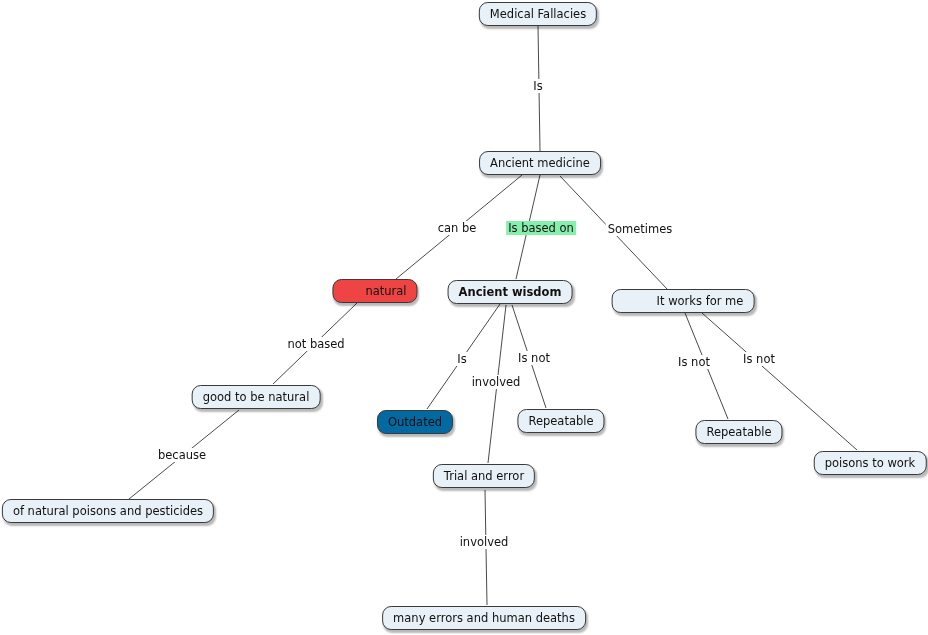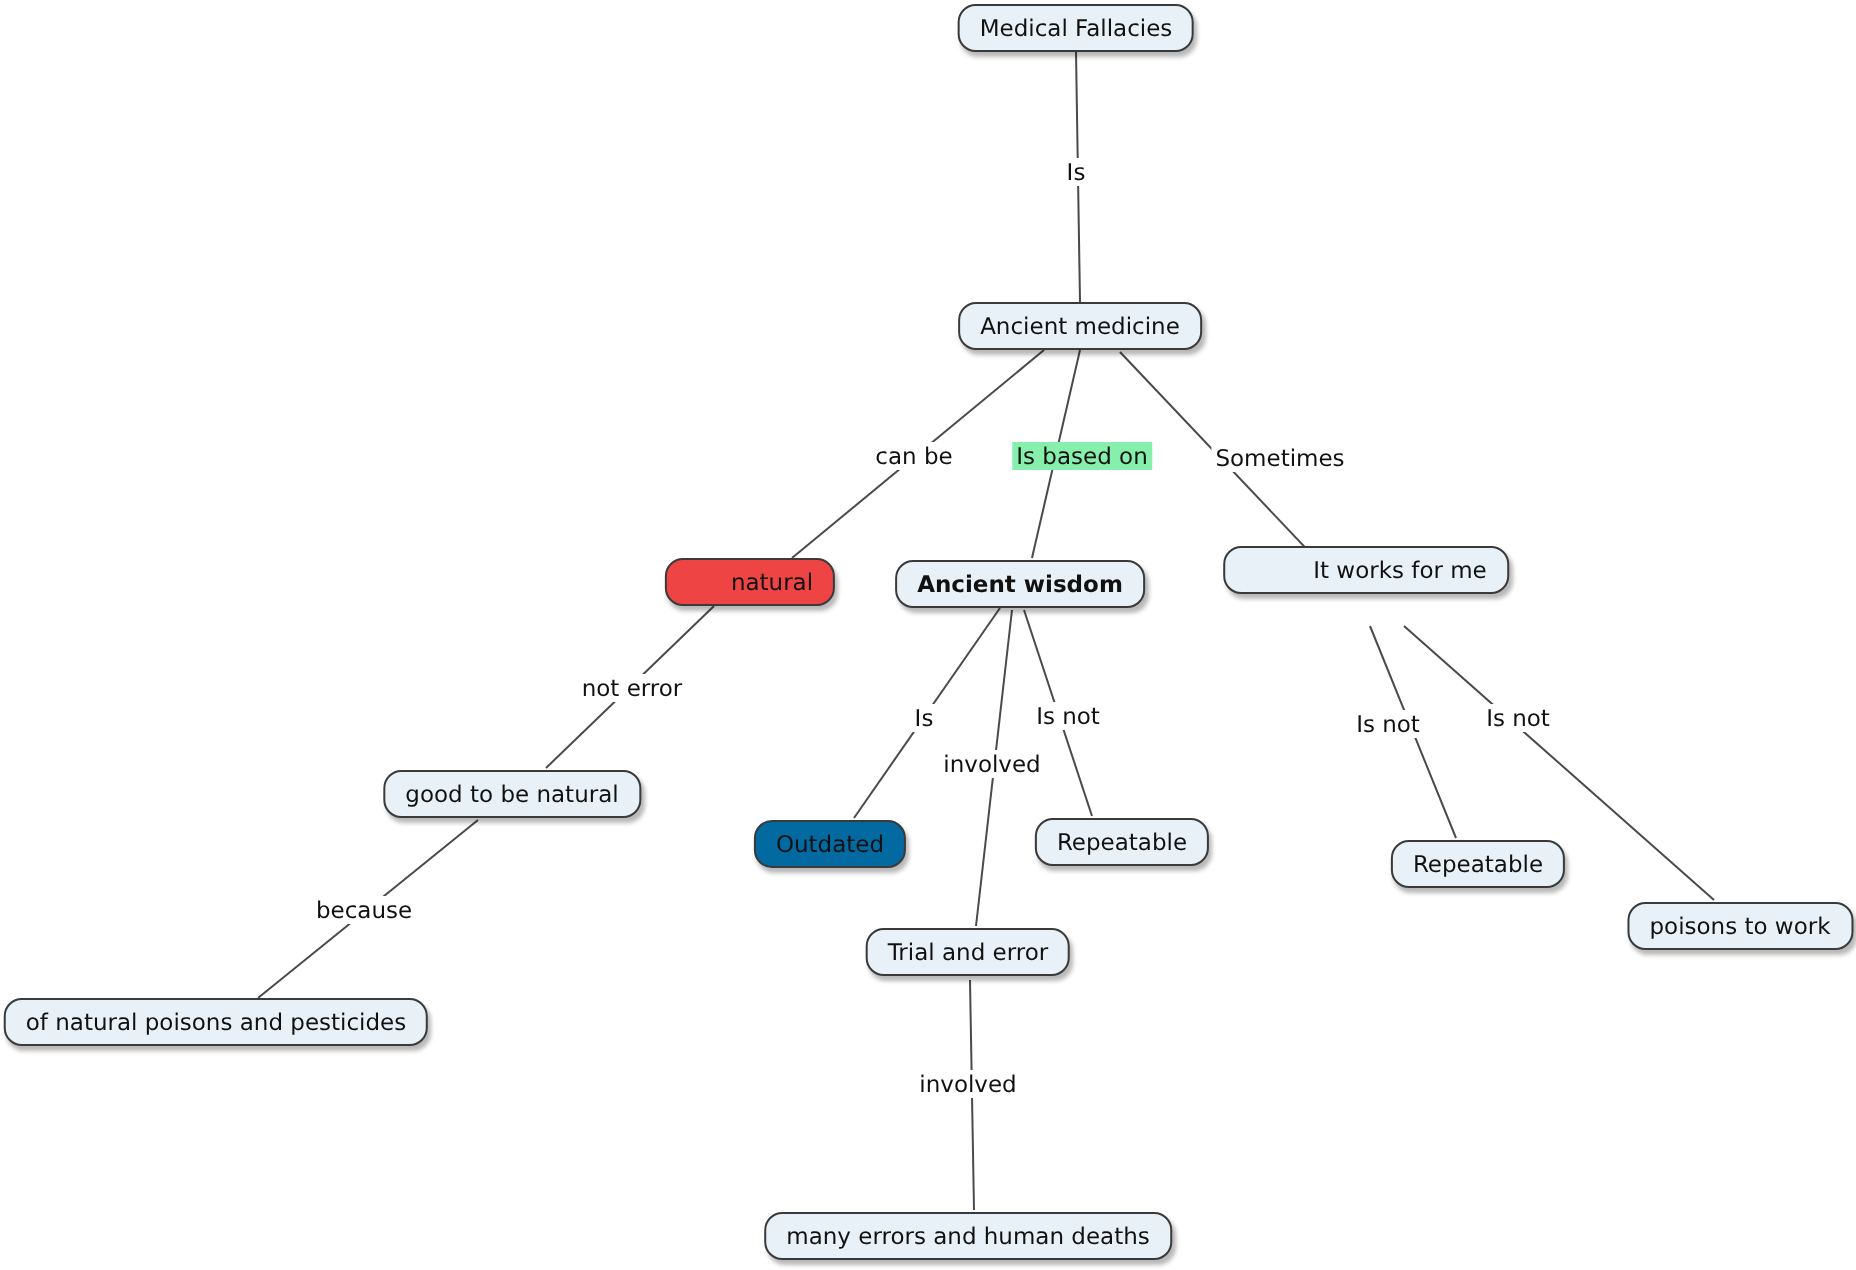--- a/index.html
+++ b/index.html
@@ -66,34 +66,34 @@
       <line x1="506" y1="305" x2="488" y2="463" stroke="#4a4a4a" stroke-width="1"></line>
       <line x1="512" y1="305" x2="546" y2="408" stroke="#4a4a4a" stroke-width="1"></line>
       <line x1="685" y1="313" x2="728" y2="419" stroke="#4a4a4a" stroke-width="1"></line>
       <line x1="702" y1="313" x2="857" y2="450" stroke="#4a4a4a" stroke-width="1"></line>
       <line x1="485" y1="490" x2="487" y2="605" stroke="#4a4a4a" stroke-width="1"></line>
     </svg>
 <div class="link-label" style="left: 538px; top: 86px; color: rgb(17, 17, 17); background: rgb(255, 255, 255);">Is</div>
     <div class="link-label" style="left: 457px; top: 228px; color: rgb(17, 17, 17); background: rgb(255, 255, 255);">can be</div>
     <div class="link-label" style="left: 541px; top: 228px; color: rgb(17, 17, 17); background: #86efac;">Is based on</div>
     <div class="link-label" style="left: 640px; top: 229px; color: rgb(17, 17, 17); background: rgb(255, 255, 255);">Sometimes</div>
-    <div class="link-label" style="left: 316px; top: 344px; color: rgb(17, 17, 17); background: rgb(255, 255, 255);">not error</div>
+    <div class="link-label" style="left: 316px; top: 344px; color: rgb(17, 17, 17); background: rgb(255, 255, 255);">not based</div>
     <div class="link-label" style="left: 182px; top: 455px; color: rgb(17, 17, 17); background: rgb(255, 255, 255);">because</div>
     <div class="link-label" style="left: 462px; top: 359px; color: rgb(17, 17, 17); background: rgb(255, 255, 255);">Is</div>
     <div class="link-label" style="left: 496px; top: 382px; color: rgb(17, 17, 17); background: rgb(255, 255, 255);">involved</div>
     <div class="link-label" style="left: 534px; top: 358px; color: rgb(17, 17, 17); background: rgb(255, 255, 255);">Is not</div>
     <div class="link-label" style="left: 694px; top: 362px; color: rgb(17, 17, 17); background: rgb(255, 255, 255);">Is not</div>
     <div class="link-label" style="left: 759px; top: 359px; color: rgb(17, 17, 17); background: rgb(255, 255, 255);">Is not</div>
     <div class="link-label" style="left: 484px; top: 542px; color: rgb(17, 17, 17); background: rgb(255, 255, 255);">involved</div>
     <div class="concept-node" style="left: 538px; top: 14px; background: rgb(232, 241, 247); border-color: rgb(58, 58, 58); color: rgb(17, 17, 17);">Medical Fallacies</div>
     <div class="concept-node" style="left: 540px; top: 163px; background: rgb(232, 241, 247); border-color: rgb(58, 58, 58); color: rgb(17, 17, 17);">Ancient medicine</div>
     <div class="concept-node" style="left: 375px; top: 291px; background: #ef4444; border-color: rgb(58, 58, 58); color: rgb(17, 17, 17); padding-left: 32px;">natural</div>
     <div class="concept-node" style="left: 256px; top: 397px; background: rgb(232, 241, 247); border-color: rgb(58, 58, 58); color: rgb(17, 17, 17);">good to be natural</div>
     <div class="concept-node" style="left: 108px; top: 511px; background: rgb(232, 241, 247); border-color: rgb(58, 58, 58); color: rgb(17, 17, 17);">of natural poisons and pesticides</div>
     <div class="concept-node" style="left: 510px; top: 292px; background: rgb(232, 241, 247); border-color: rgb(58, 58, 58); color: rgb(17, 17, 17); font-weight: bold;">Ancient wisdom</div>
     <div class="concept-node" style="left: 415px; top: 422px; background: #0369a1; border-color: rgb(58, 58, 58); color: rgb(17, 17, 17);">Outdated</div>
     <div class="concept-node" style="left: 561px; top: 421px; background: rgb(232, 241, 247); border-color: rgb(58, 58, 58); color: rgb(17, 17, 17);">Repeatable</div>
     <div class="concept-node" style="left: 484px; top: 618px; background: rgb(232, 241, 247); border-color: rgb(58, 58, 58); color: rgb(17, 17, 17);">many errors and human deaths</div>
     <div class="concept-node" style="left: 484px; top: 476px; background: rgb(232, 241, 247); border-color: rgb(58, 58, 58); color: rgb(17, 17, 17);">Trial and error</div>
-    <div class="concept-node" style="left: 683px; top: 285px; background: rgb(232, 241, 247); border-color: rgb(58, 58, 58); color: rgb(17, 17, 17); padding-left: 44px;">It works for me</div>
+    <div class="concept-node" style="left: 683px; top: 301px; background: rgb(232, 241, 247); border-color: rgb(58, 58, 58); color: rgb(17, 17, 17); padding-left: 44px;">It works for me</div>
     <div class="concept-node" style="left: 739px; top: 432px; background: rgb(232, 241, 247); border-color: rgb(58, 58, 58); color: rgb(17, 17, 17);">Repeatable</div>
     <div class="concept-node" style="left: 870px; top: 463px; background: rgb(232, 241, 247); border-color: rgb(58, 58, 58); color: rgb(17, 17, 17);">poisons to work</div>
   </div>
 
 </body></html>

